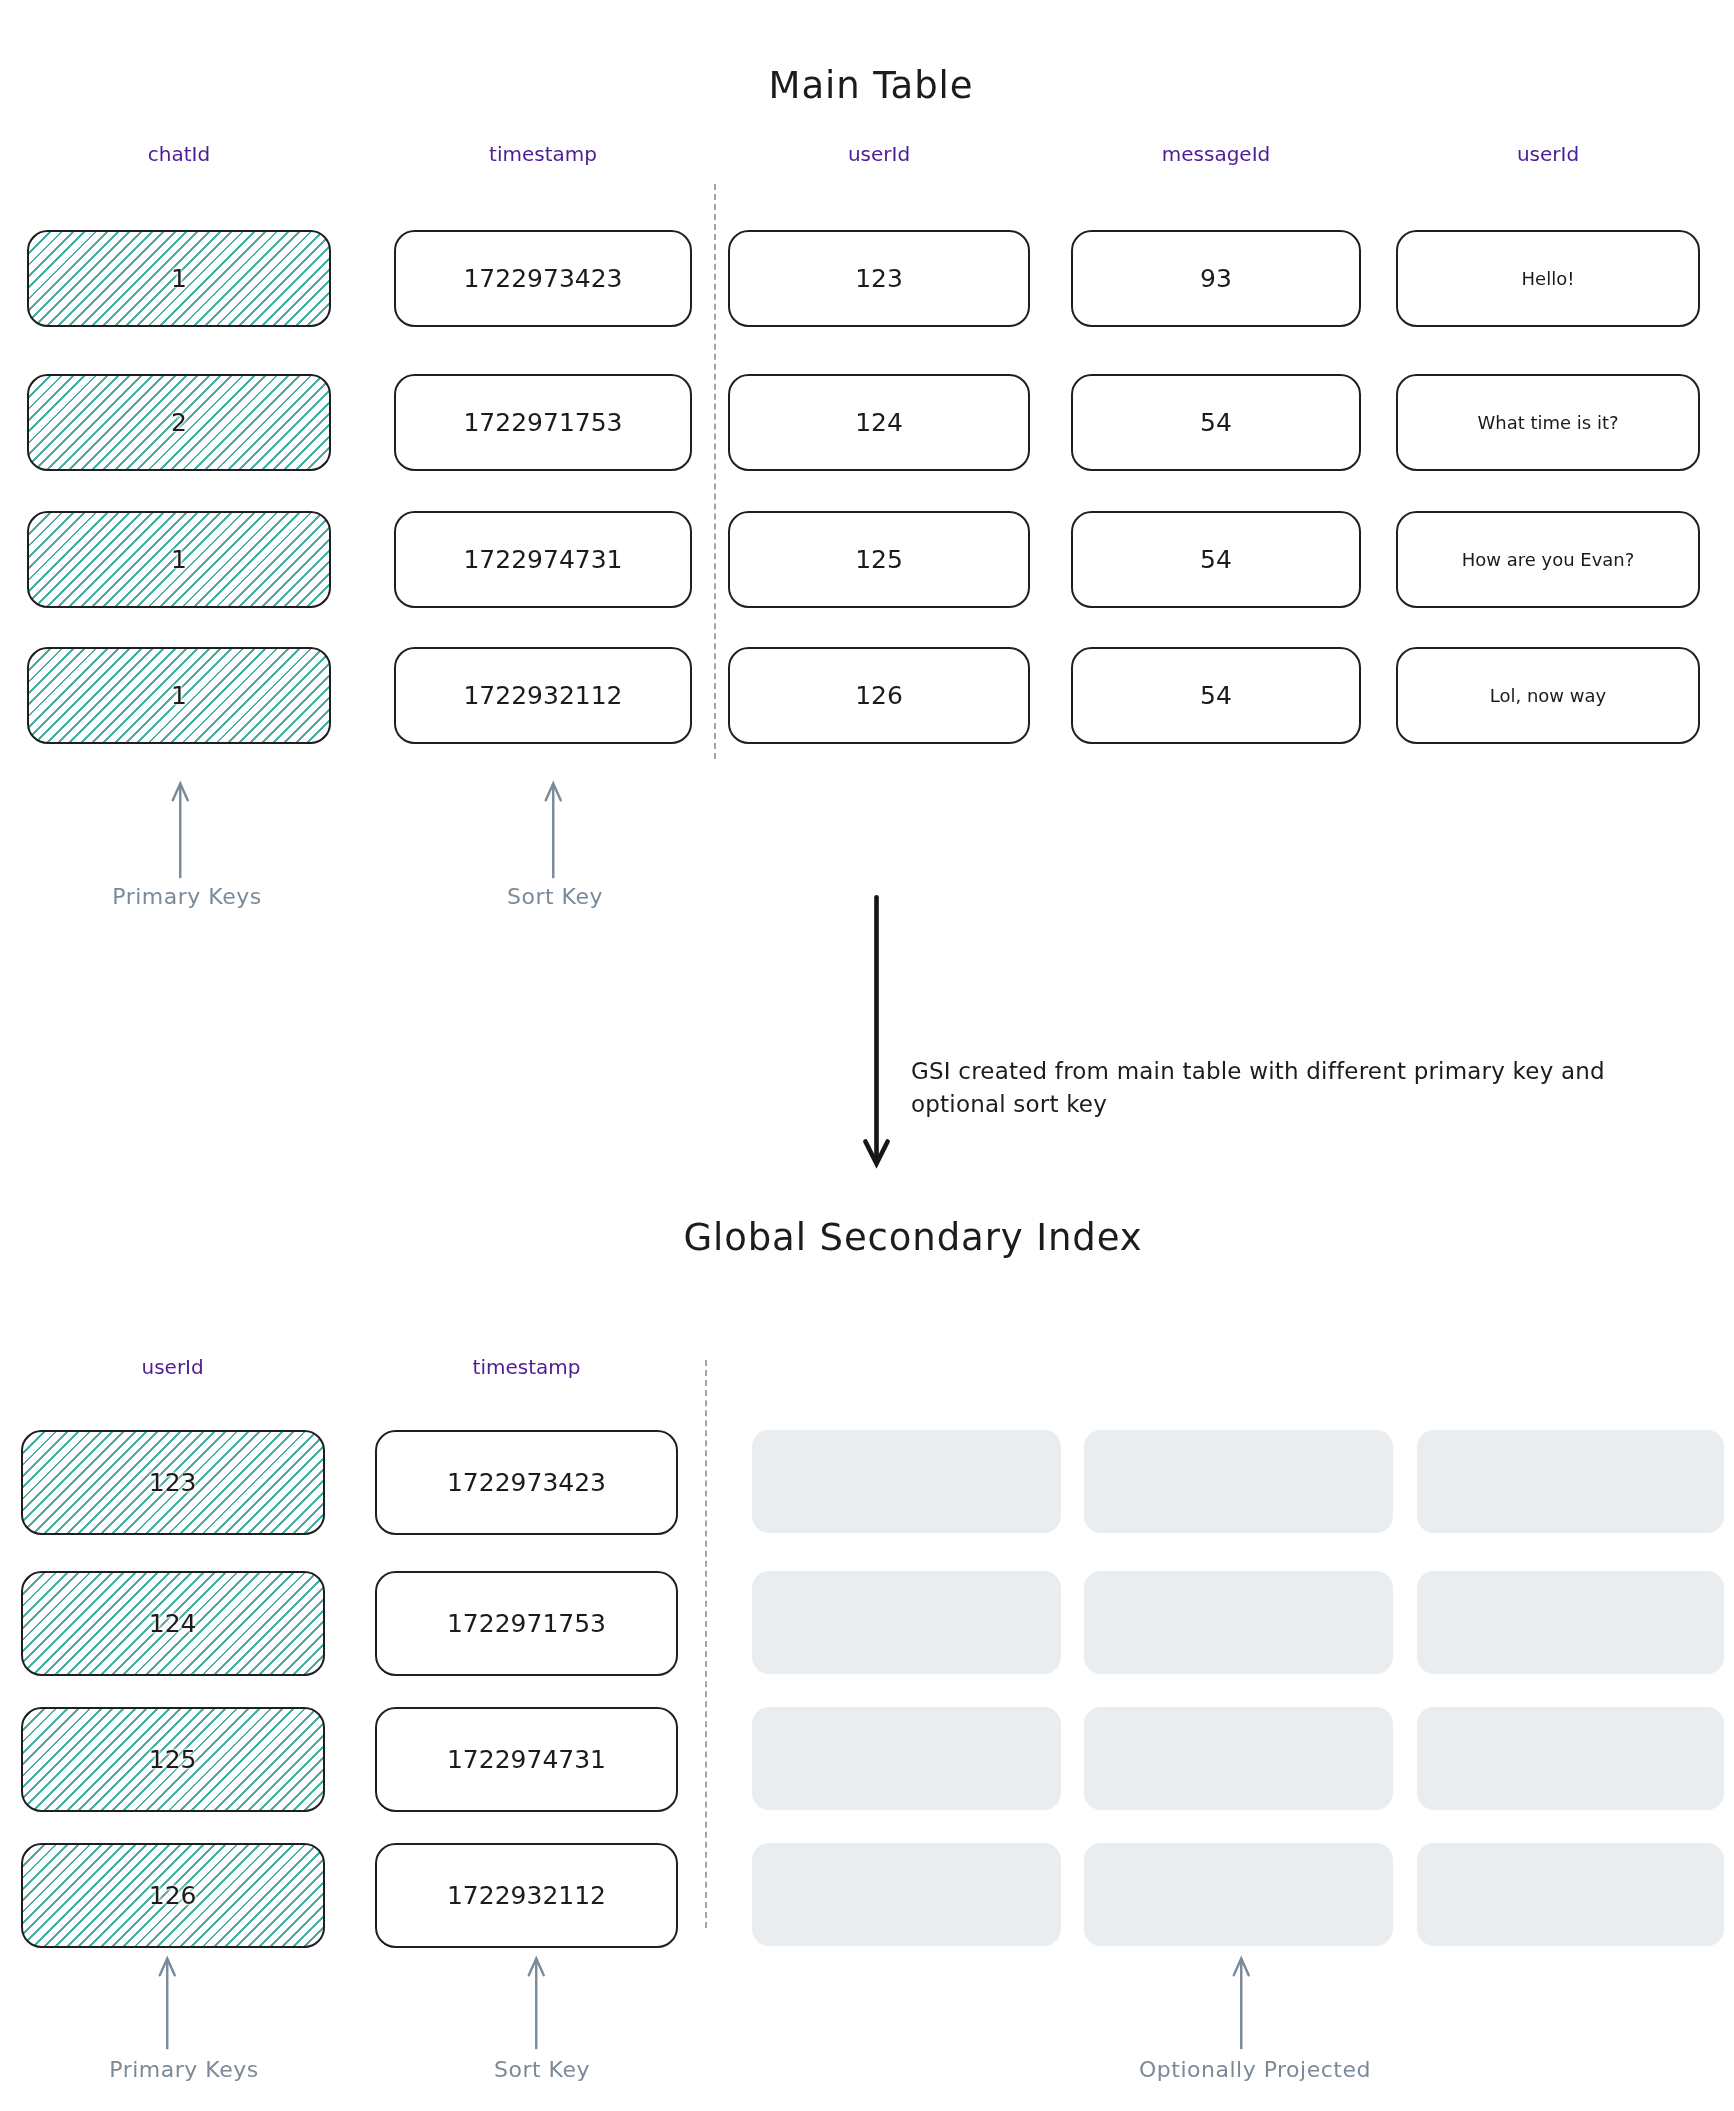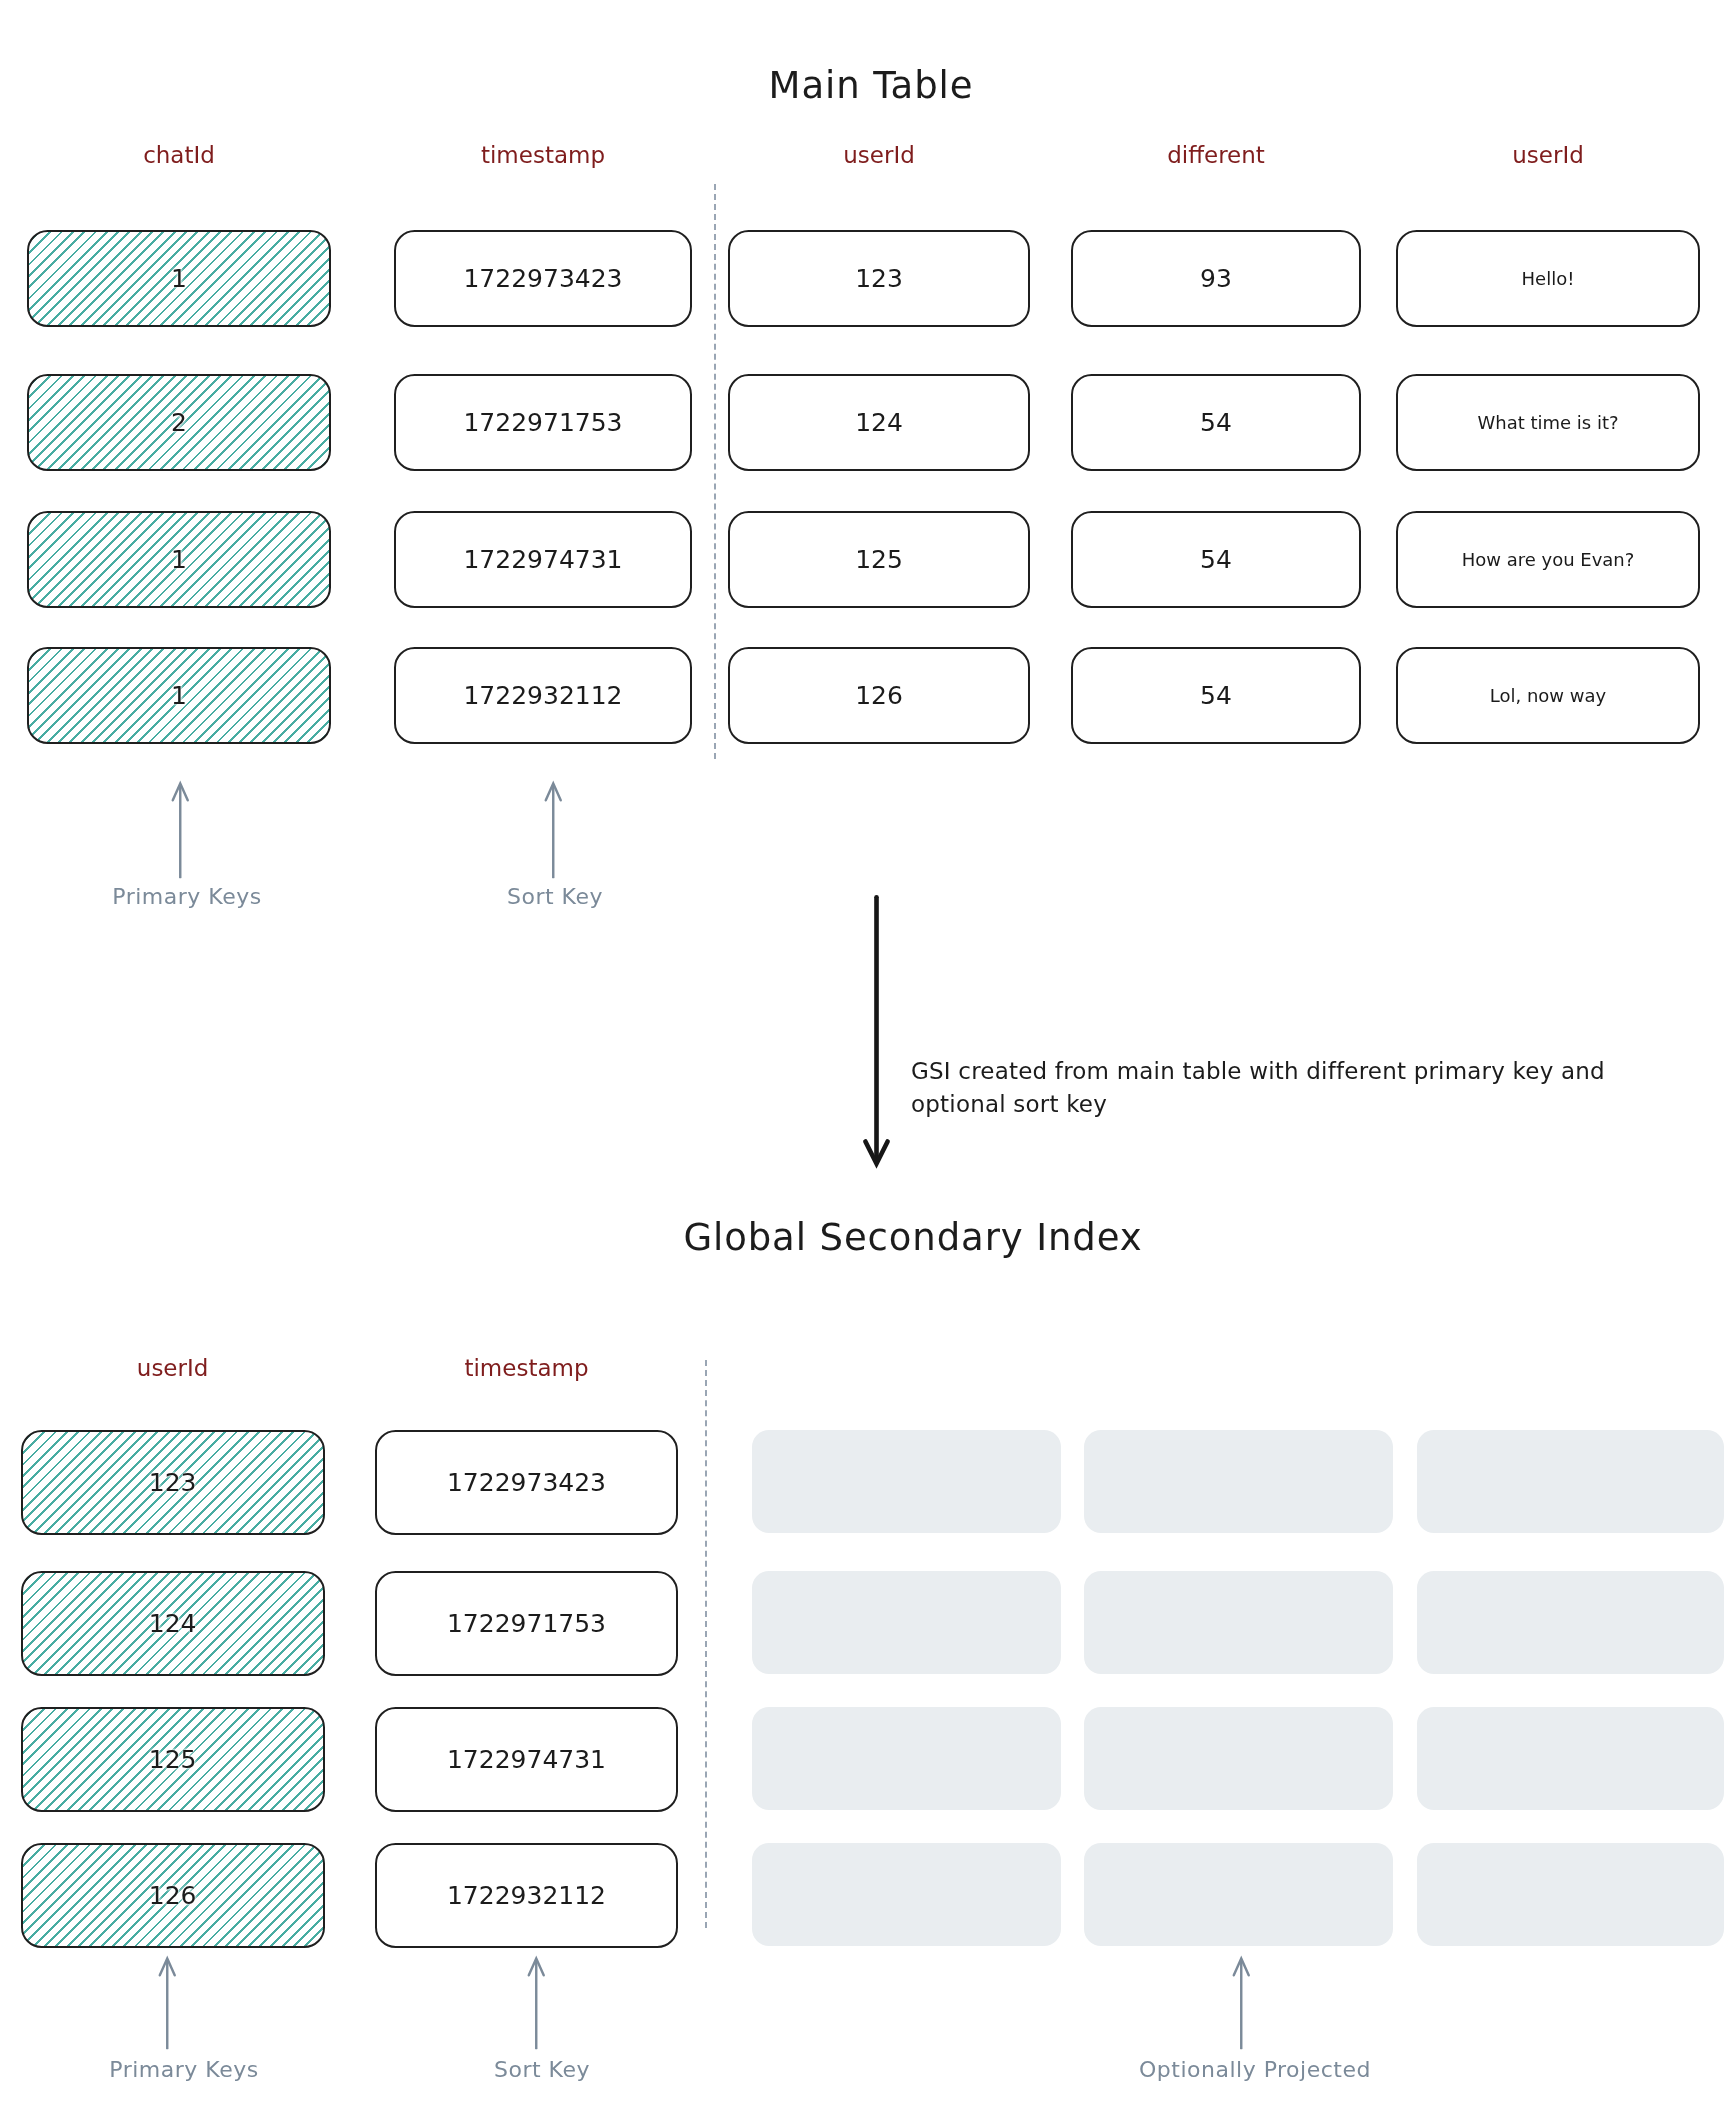--- a/index.html
+++ b/index.html
@@ -5,21 +5,21 @@
   html,body{margin:0;padding:0;background:#ffffff;}
   .canvas{
     position:relative;width:1734px;height:2112px;background:#ffffff;overflow:hidden;
     font-family:"DejaVu Sans", sans-serif;color:#1e1e1e;
   }
   .title{
     position:absolute;transform:translateX(-50%);
     font-size:37px;letter-spacing:0.9px;color:#1c1c1c;font-weight:500;white-space:nowrap;
   }
   .col-header{
-    position:absolute;text-align:center;font-size:23px;color:#7f1d1d;white-space:nowrap;
+    position:absolute;text-align:center;font-size:20px;color:#4c1d95;white-space:nowrap;
   }
   .cell{
     position:absolute;height:97px;border:2.8px solid #1f1f1f;border-radius:20.6px;
     background:#ffffff;display:flex;align-items:center;justify-content:center;
     box-sizing:border-box;
   }
   .cell.hatched{
     background-color:#ffffff;
     background-image:repeating-linear-gradient(135deg,
       rgba(62,168,157,0) 0px, rgba(62,168,157,0) 6px,
@@ -60,21 +60,21 @@
 </head>
 <body>
 
 <div class="canvas">
 
   <div class="title" style="left:871px;top:26px;margin-top:38px;">Main Table</div>
 
   <div class="col-header mc1" style="top:142px;">chatId</div>
   <div class="col-header mc2" style="top:142px;">timestamp</div>
   <div class="col-header mc3" style="top:142px;">userId</div>
-  <div class="col-header mc4" style="top:142px;">different</div>
+  <div class="col-header mc4" style="top:142px;">messageId</div>
   <div class="col-header mc5" style="top:142px;">userId</div>
 
   <div class="divider" style="left:714px;top:184px;height:575px;"></div>
 
   <div class="cell hatched mc1 mr0">
       <span class="val">1</span>
     </div>
   <div class="cell mc2 mr0">
       <span class="val">1722973423</span>
     </div>

